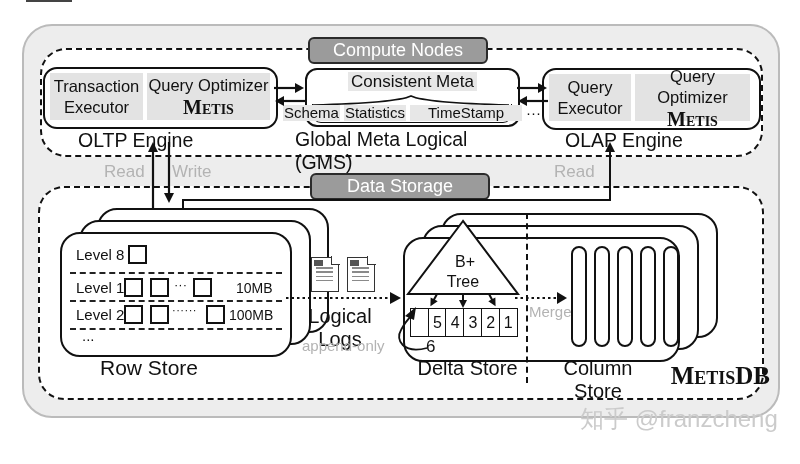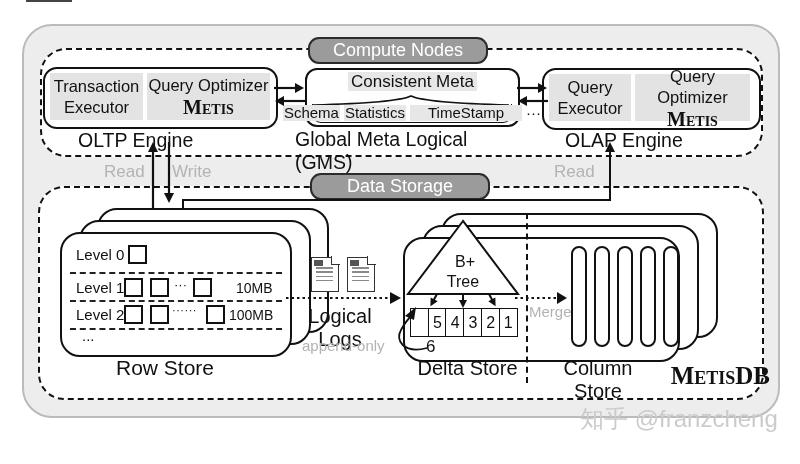--- a/index.html
+++ b/index.html
@@ -1,20 +1,20 @@
 <!DOCTYPE html>
 <html><head>
 <meta charset="utf-8">
 <style>
   html,body{margin:0;padding:0;background:#fff;}
   #stage{position:relative;width:800px;height:464px;background:#fff;overflow:hidden;
          font-family:"Liberation Sans",sans-serif;color:#111;}
   .abs{position:absolute;}
   .card{position:absolute;background:#fff;border:2.2px solid #111;border-radius:20px;}
-  .badge{position:absolute;background:#9b9b9b;border:2px solid #2b2b2b;border-radius:11px;
+  .badge{position:absolute;background:#9b9b9b;border:2px solid #2b2b2b;border-radius:6px;
          color:#fff;font-size:18px;text-align:center;line-height:23px;height:23px;}
   .engine{position:absolute;background:#fff;border:2.5px solid #111;border-radius:14px;}
   .module{position:absolute;background:#e3e3e3;text-align:center;font-size:16.5px;line-height:21px;
           display:flex;flex-direction:column;justify-content:center;}
   .metis{font-family:"Liberation Serif",serif;font-weight:bold;font-variant:small-caps;}
   .eng-label{position:absolute;font-size:19.5px;text-align:left;}
   .faint{color:#b3b3b3;}
   .sep{position:absolute;left:8px;right:8px;border-top:2px dashed #222;height:0;}
   .sq{position:absolute;width:15px;height:15px;border:2px solid #111;background:#fff;}
   .lvl{position:absolute;font-size:15px;}
@@ -115,40 +115,40 @@
   </svg>
 
   <svg style="left:178px;top:140px;" width="440" height="72" viewBox="0 0 440 72">
     <polyline points="5,70 5,60 432,60 432,10" stroke-width="2"></polyline>
     <polygon class="head" points="427,12 432,2 437,12"></polygon>
   </svg>
 
   <div class="card" style="left:97px;top:208px;width:228px;height:121px;"></div>
   <div class="card" style="left:79px;top:220px;width:228px;height:121px;"></div>
   <div class="card" style="left:60px;top:232px;width:228px;height:121px;">
-    <div class="lvl" style="left:14px;top:12px;">Level 0</div>
+    <div class="lvl" style="left:14px;top:12px;">Level 8</div>
     <div class="sq" style="left:66px;top:11px;"></div>
     <div class="sep" style="top:38px;"></div>
     <div class="lvl" style="left:14px;top:45px;">Level 1</div>
     <div class="sq" style="left:62px;top:44px;"></div>
     <div class="sq" style="left:88px;top:44px;"></div>
     <div class="lvl" style="left:112px;top:43px;font-size:13px;">···</div>
     <div class="sq" style="left:131px;top:44px;"></div>
     <div class="sizelbl" style="left:174px;top:46px;">10MB</div>
     <div class="sep" style="top:66px;"></div>
     <div class="lvl" style="left:14px;top:72px;">Level 2</div>
     <div class="sq" style="left:62px;top:71px;"></div>
     <div class="sq" style="left:88px;top:71px;"></div>
     <div class="lvl" style="left:110px;top:70px;font-size:11px;letter-spacing:0.5px;">······</div>
     <div class="sq" style="left:144px;top:71px;"></div>
     <div class="sizelbl" style="left:167px;top:73px;">100MB</div>
     <div class="sep" style="top:94px;"></div>
     <div class="lvl" style="left:20px;top:93px;">...</div>
   </div>
-  <div class="abs" style="left:100px;top:356px;width:130px;text-align:center;font-size:21px;">Row Store</div>
+  <div class="abs" style="left:84px;top:356px;width:130px;text-align:center;font-size:21px;">Row Store</div>
 
   <svg style="left:284px;top:291px;" width="122" height="14" viewBox="0 0 122 14">
     <line x1="2" y1="7" x2="106" y2="7" stroke-width="2" stroke-dasharray="2.5 3"></line>
     <polygon class="head" points="106,1 117,7 106,13"></polygon>
   </svg>
 
   <div class="doc" style="left:311px;top:257px;">
     <div class="fold"></div>
     <div class="tab"></div>
     <div class="lines"></div>

